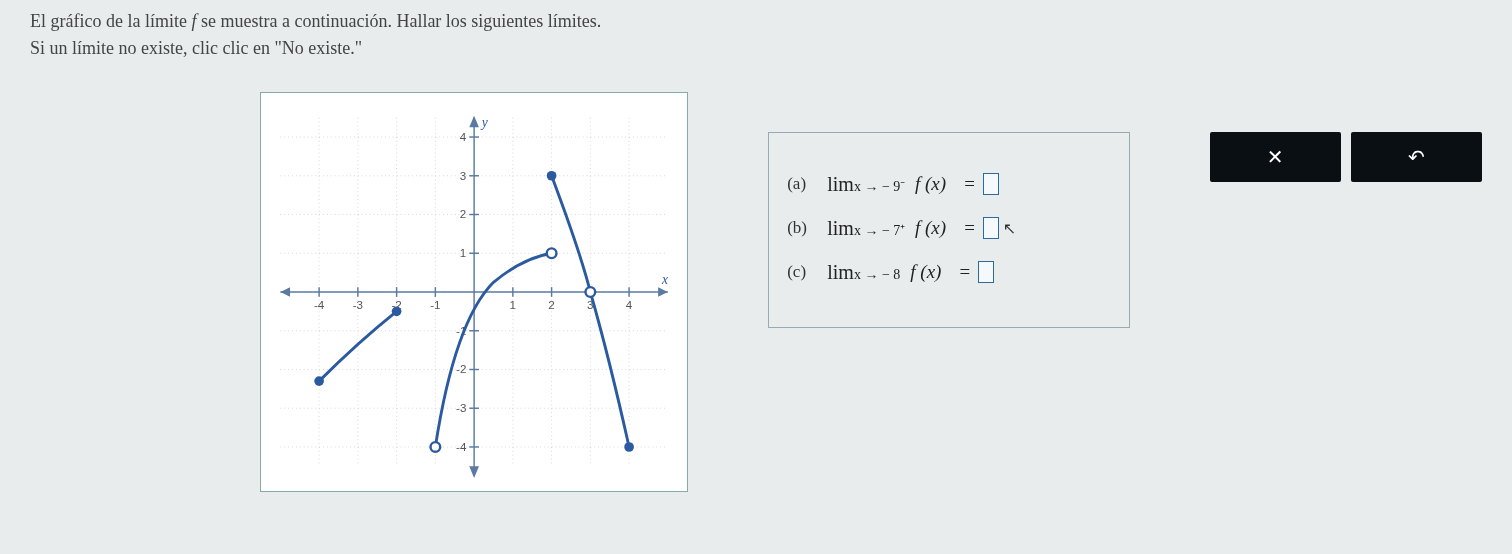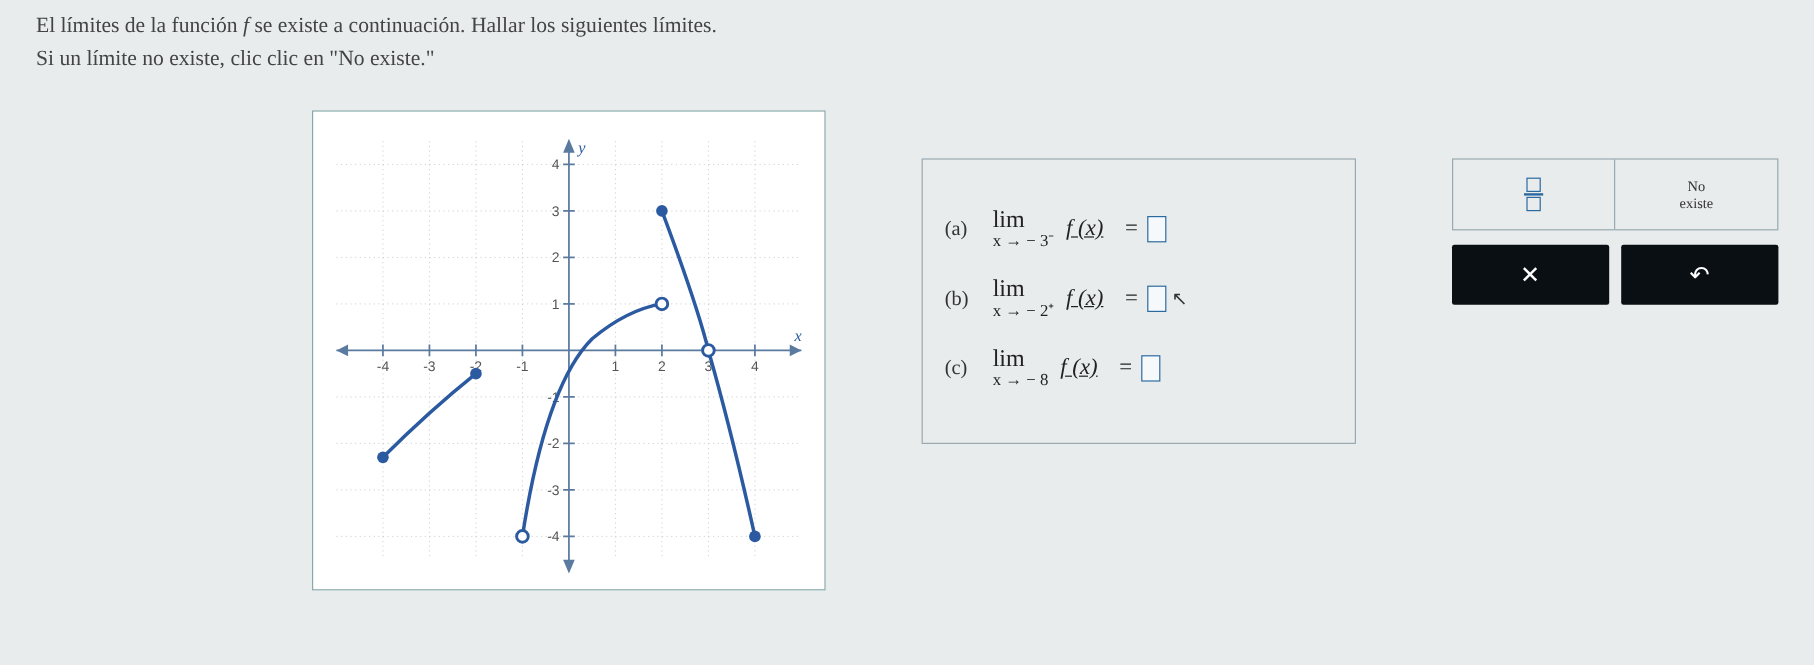--- a/index.html
+++ b/index.html
@@ -39,24 +39,24 @@
     .limits-panel {
       border: 1px solid #99aab2;
       background: #e8ecec;
       padding: 18px 28px 22px 18px;
       width: 370px;
       margin-top: 40px;
     }
     .limit-row { display: flex; align-items: center; gap: 12px; margin: 22px 0; }
     .limit-label { font-size: 17px; color: #333; width: 28px; }
     .limit-expr { display: flex; align-items: center; font-family: serif; font-size: 19px; color: #222; }
-    .lim-block { display: inline-flex; flex-direction: column; align-items: flex-start; line-height: 1; margin-right: 10px; }
+    .lim-block { display: inline-flex; flex-direction: row; align-items: flex-end; line-height: 1; margin-right: 10px; }
     .lim-top { font-size: 20px; }
     .lim-bot { font-size: 14px; margin-top: 2px; }
-    .fx { font-style: italic; margin-right: 10px; text-decoration: underline; }
+    .fx { font-style: italic; margin-right: 10px; }
     .eq { margin: 0 8px; }
     .answer-box {
       display: inline-block;
       width: 16px; height: 22px;
       border: 1px solid #2b6aa0;
       background: #f5f9fb;
       vertical-align: middle;
     }
     .tools-col {
       margin-top: 40px;
@@ -103,21 +103,21 @@
     .cursor-icon {
       font-size: 16px;
       color: #333;
       margin-left: 4px;
     }
   </style>
 </head>
 <body>
 
 <div class="problem-text">
-  <span>El límites de la función </span><span class="f-italic">f</span><span> se existe a continuación. Hallar los siguientes límites.</span><br>
+  <span>El gráfico de la límite </span><span class="f-italic">f</span><span> se muestra a continuación. Hallar los siguientes límites.</span><br>
   <span>Si un límite no existe, clic clic en "No existe."</span>
 </div>
 
 <div class="content-row">
 
   <div class="graph-panel">
     <svg class="graph-svg" viewBox="0 0 440 400">
 
       <g stroke="#bbb" stroke-width="0.6" stroke-dasharray="1 3">
 
@@ -213,33 +213,33 @@
       <circle cx="380" cy="360" r="5" fill="#2b5aa0"></circle>
     </svg>
   </div>
 
   <div class="limits-panel">
     <div class="limit-row">
       <span class="limit-label">(a)</span>
       <span class="limit-expr">
         <span class="lim-block">
           <span class="lim-top">lim</span>
-          <span class="lim-bot">x → − 3⁻</span>
+          <span class="lim-bot">x → − 9⁻</span>
         </span>
         <span class="fx">f (x)</span>
         <span class="eq">=</span>
         <span class="answer-box"></span>
       </span>
     </div>
     <div class="limit-row">
       <span class="limit-label">(b)</span>
       <span class="limit-expr">
         <span class="lim-block">
           <span class="lim-top">lim</span>
-          <span class="lim-bot">x → − 2⁺</span>
+          <span class="lim-bot">x → − 7⁺</span>
         </span>
         <span class="fx">f (x)</span>
         <span class="eq">=</span>
         <span class="answer-box"></span>
         <span class="cursor-icon">↖</span>
       </span>
     </div>
     <div class="limit-row">
       <span class="limit-label">(c)</span>
       <span class="limit-expr">
@@ -248,33 +248,20 @@
           <span class="lim-bot">x → − 8</span>
         </span>
         <span class="fx">f (x)</span>
         <span class="eq">=</span>
         <span class="answer-box"></span>
       </span>
     </div>
   </div>
 
   <div class="tools-col">
-    <div class="tools-row">
-      <div class="tool-cell">
-        <span class="frac-icon">
-          <span class="sq"></span>
-            <span class="bar"></span>
-            <span class="sq"></span>
-        </span>
-      </div>
-      <div class="tool-cell">
-        <span class="no-existe-text" style="white-space:pre-line;">No
-existe</span>
-      </div>
-    </div>
     <div class="dark-buttons">
       <div class="dark-btn">
         <span>✕</span>
       </div>
       <div class="dark-btn">
         <span>↶</span>
       </div>
     </div>
   </div>
 </div>

